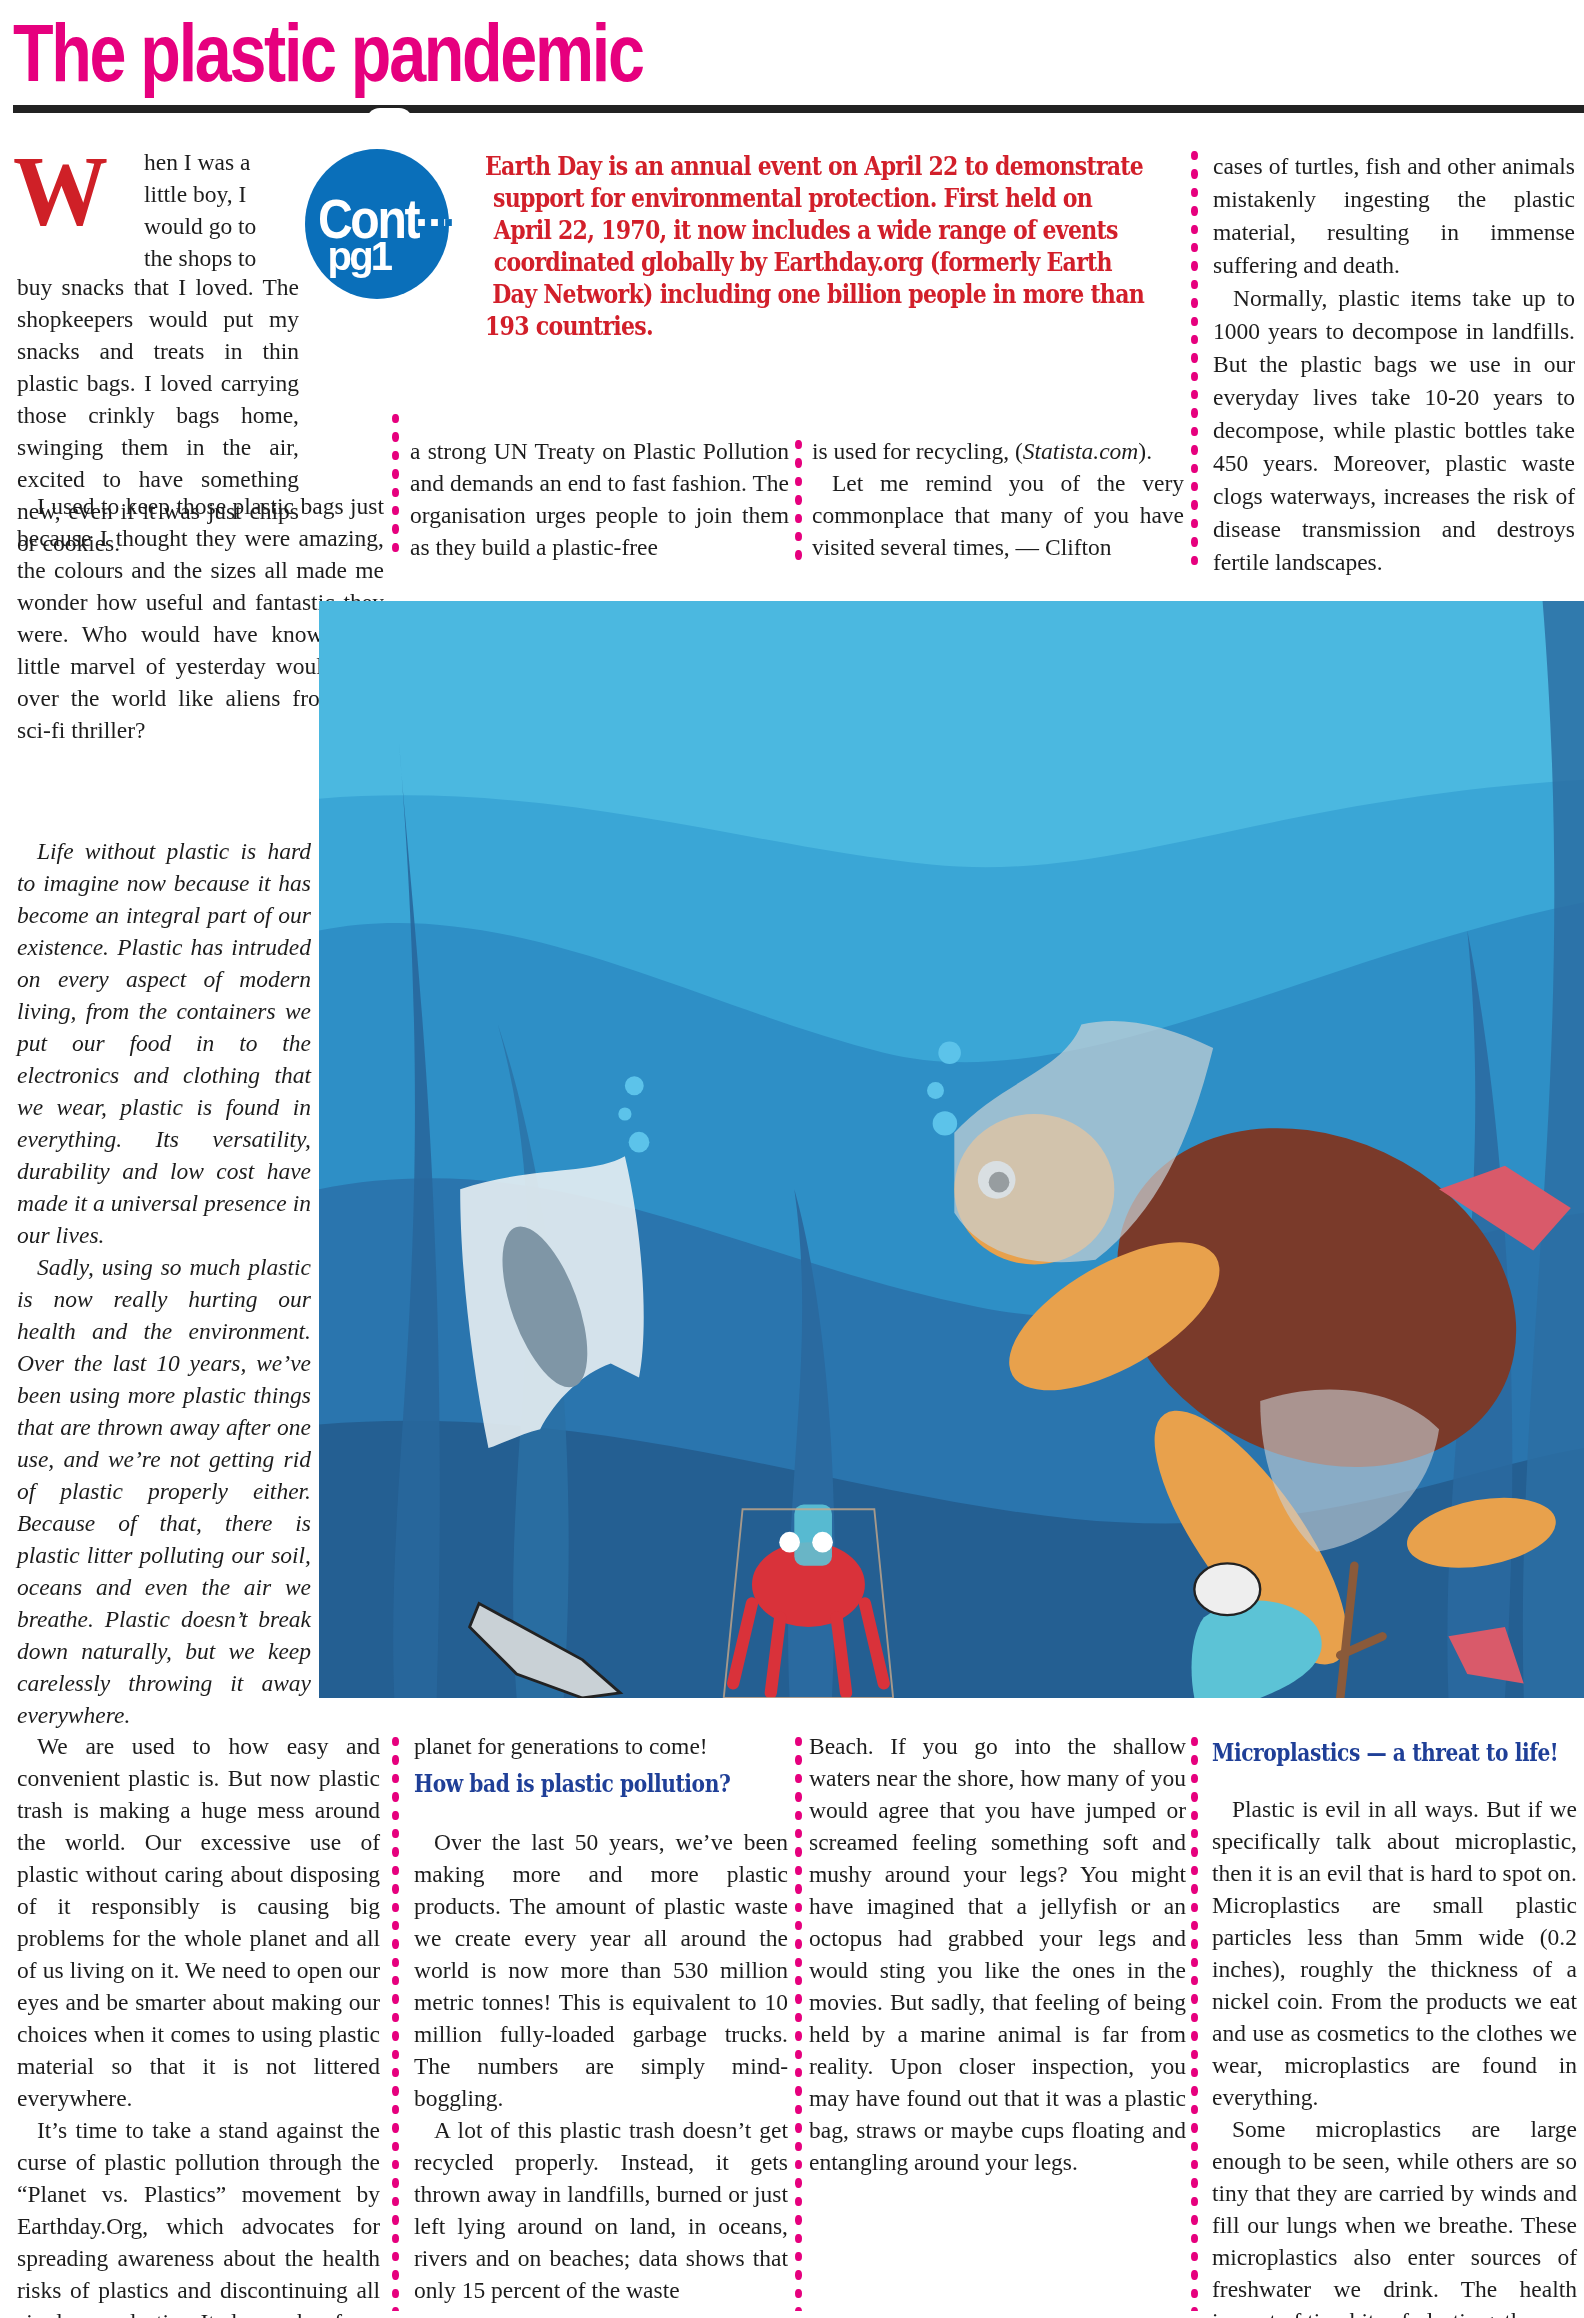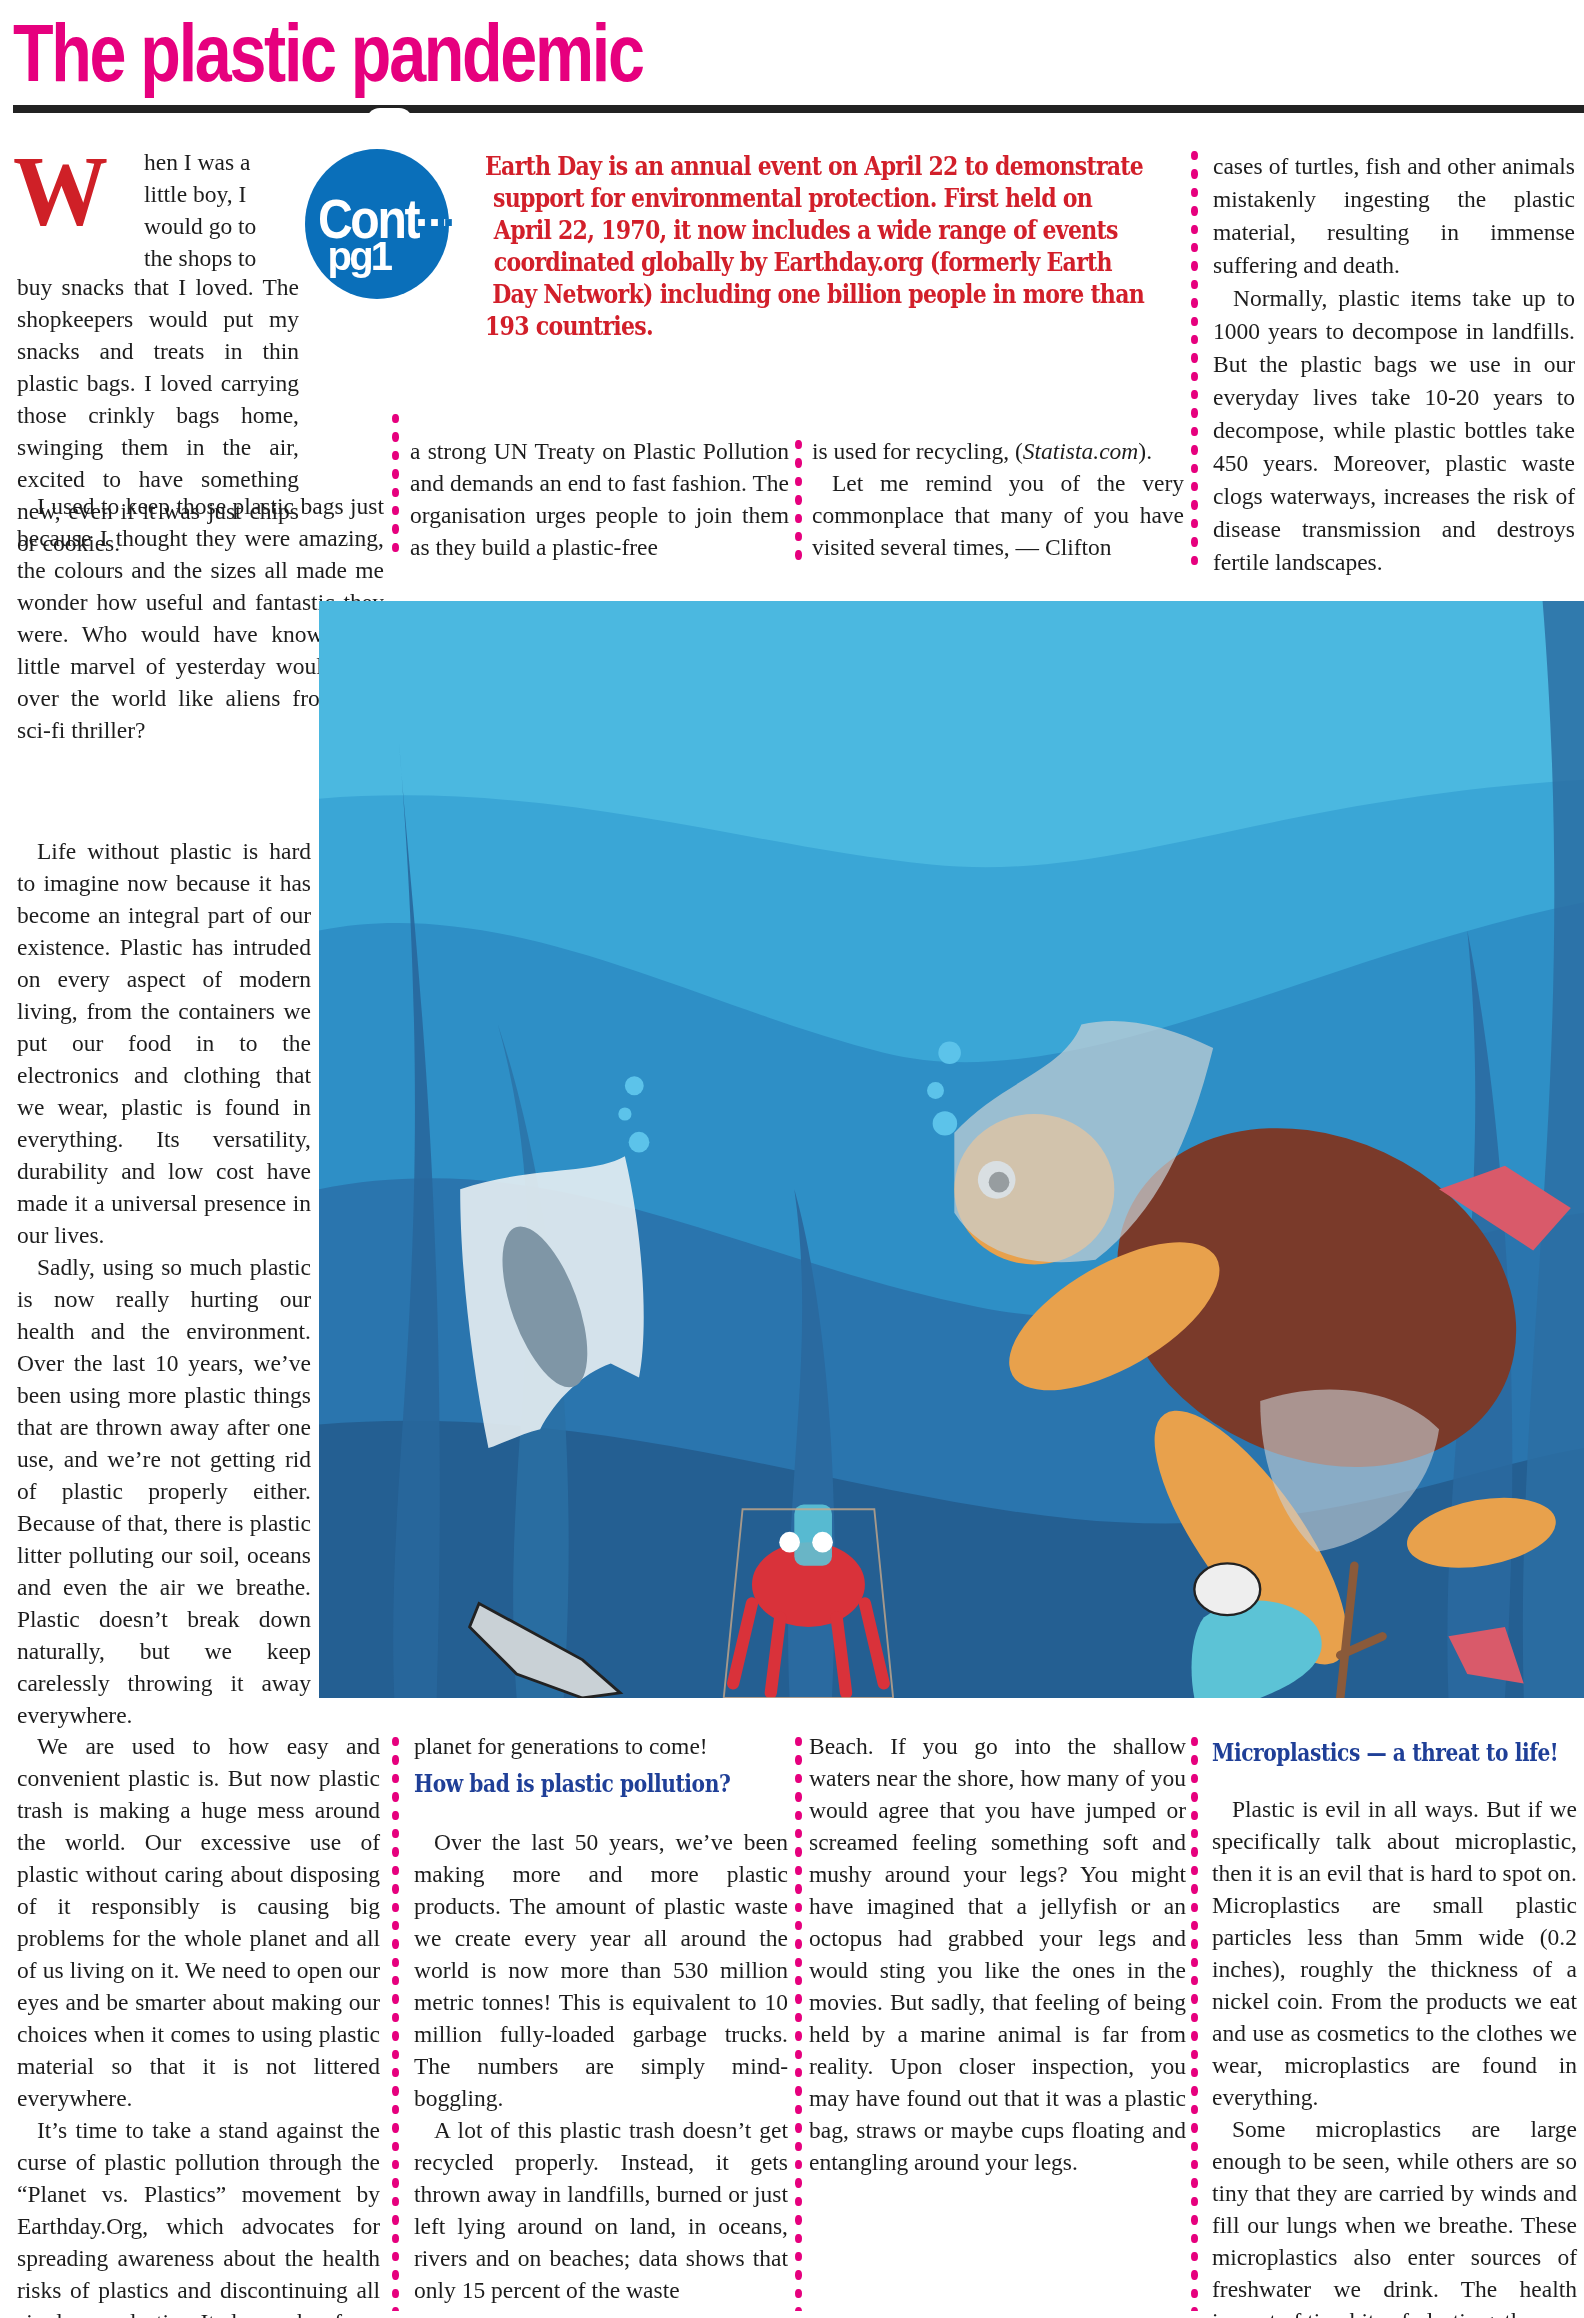--- a/index.html
+++ b/index.html
@@ -83,21 +83,21 @@
   <div>little boy, I</div>
   <div>would go to</div>
   <div>the shops to</div>
 </div>
 <div class="col" style="left:17px; top:271px; width:367px;">
   <p style="width:282px;">buy snacks that I loved. The shopkeepers would put my snacks and treats in thin plastic bags. I loved carrying those crinkly bags home, swinging them in the air, excited to have something new, even if it was just chips or cookies.</p>
 </div>
 <div class="col" style="left:17px; top:490px; width:367px;">
   <p class="ind" style="shape-outside: inset(0);">I used to keep those plastic bags just because I thought they were amazing, the colours and the sizes all made me wonder how useful and fantastic they were. Who would have known that little marvel of yesterday would take over the world like aliens from any sci-fi thriller?</p>
 </div>
-<div class="col" style="left:17px; top:835px; width:294px;">
+<div class="col" style="left:17px; top:835px; width:294px;font-style:italic;">
   <p class="ind">Life without plastic is hard to imagine now because it has become an integral part of our existence. Plastic has intruded on every aspect of modern living, from the containers we put our food in to the electronics and clothing that we wear, plastic is found in everything. Its versatility, durability and low cost have made it a universal presence in our lives.</p>
   <p class="ind">Sadly, using so much plastic is now really hurting our health and the environment. Over the last 10 years, we’ve been using more plastic things that are thrown away after one use, and we’re not getting rid of plastic properly either. Because of that, there is plastic litter polluting our soil, oceans and even the air we breathe. Plastic doesn’t break down naturally, but we keep carelessly throwing it away everywhere.</p>
 </div>
 <div class="col" style="left:17px; top:1730px; width:363px;">
   <p class="ind">We are used to how easy and convenient plastic is. But now plastic trash is making a huge mess around the world. Our excessive use of plastic without caring about disposing of it responsibly is causing big problems for the whole planet and all of us living on it. We need to open our eyes and be smarter about making our choices when it comes to using plastic material so that it is not littered everywhere.</p>
   <p class="ind">It’s time to take a stand against the curse of plastic pollution through the “Planet vs. Plastics” movement by Earthday.Org, which advocates for spreading awareness about the health risks of plastics and discontinuing all single-use plastics. It also pushes for</p>
 </div>
 
 <div class="dotcol" style="left:392px; top:414px; height:155px; overflow:hidden;">
   <span class="d"></span>

